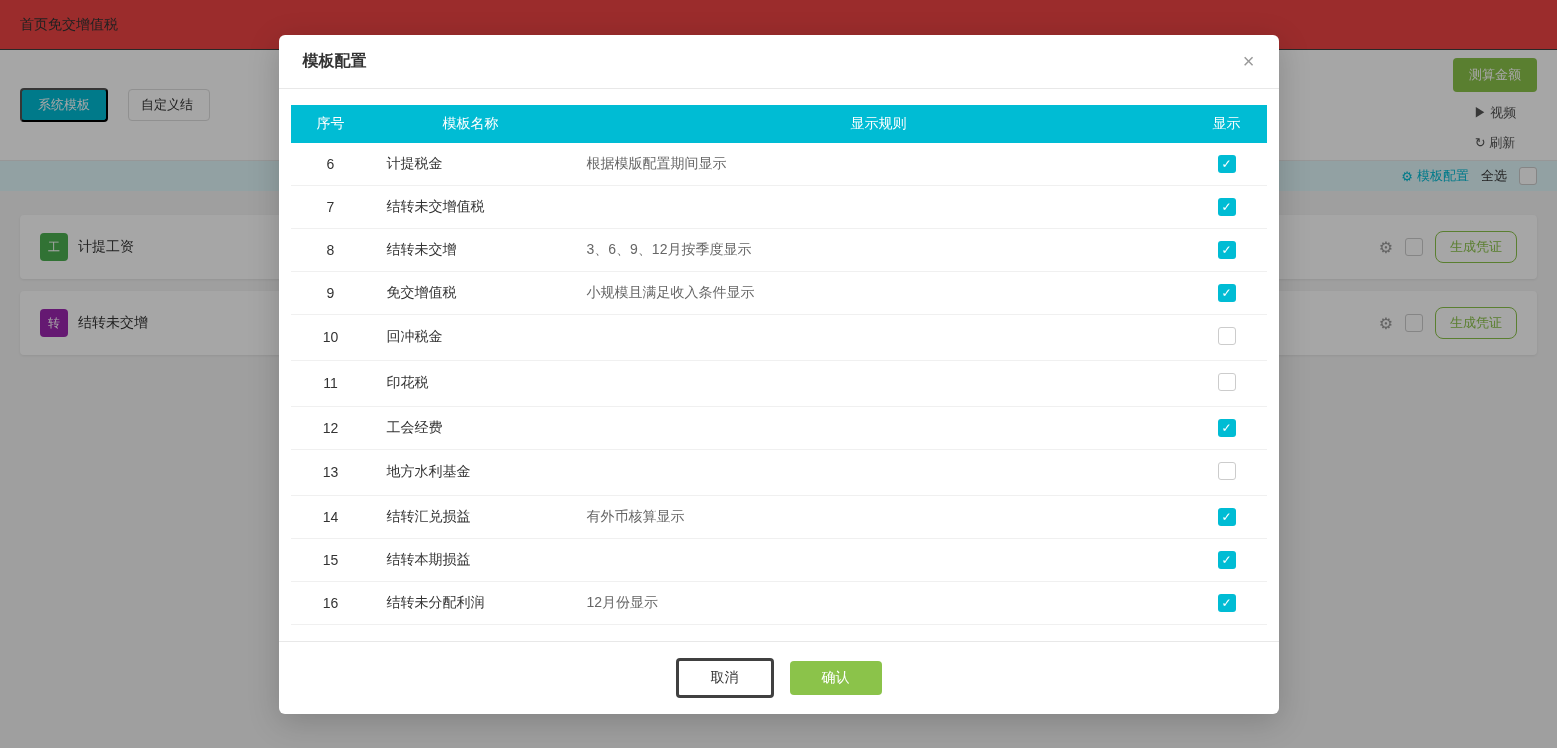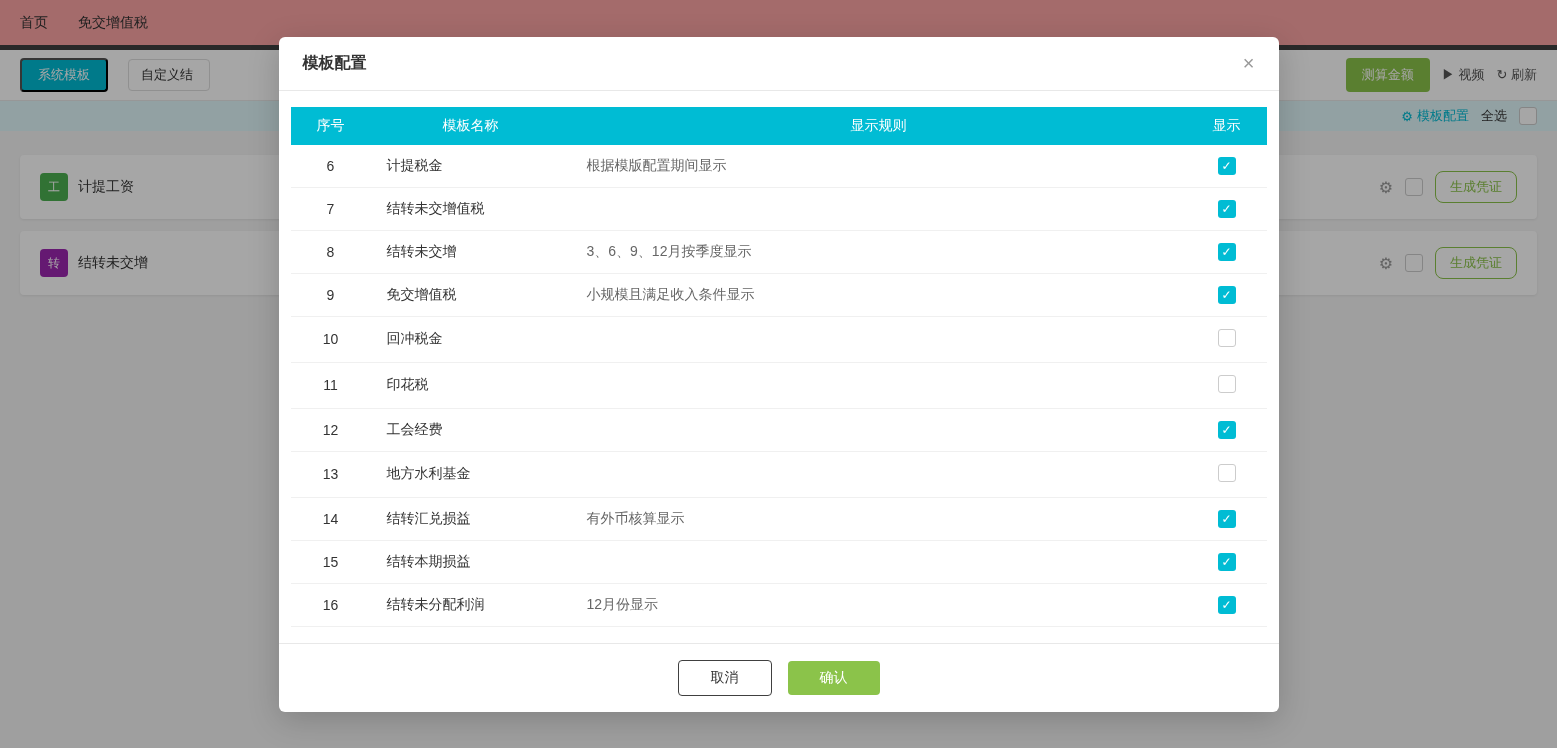--- a/index.html
+++ b/index.html
@@ -17,27 +17,26 @@
     .bg-page {
       width: 100%;
       height: 100%;
       background: #f5f5f5;
       position: absolute;
       top: 0; left: 0;
     }
 
     
     .top-nav {
-      background: #fca5a5;
+      background: #ef4444;
       height: 50px;
       display: flex;
       align-items: center;
       padding: 0 20px;
-      gap: 30px;
-      border-bottom: 5px solid #404040;
+      border-bottom: 1px solid #404040;
     }
     .nav-item {
       color: #333;
       font-size: 14px;
       cursor: pointer;
     }
 
     
     .sub-toolbar {
       background: #fff;
@@ -63,20 +62,21 @@
       border: 1px solid #ddd;
       padding-left: 12px;
     }
 
     
     .right-actions {
       margin-left: auto;
       display: flex;
       align-items: center;
       gap: 12px;
+      flex-direction: column;
     }
     .btn-calc {
       background: #8bc34a;
       color: #fff;
       border: none;
       padding: 8px 16px;
       border-radius: 4px;
       cursor: pointer;
       font-size: 13px;
     }
@@ -308,21 +308,21 @@
     .modal-footer {
       display: flex;
       align-items: center;
       justify-content: center;
       gap: 16px;
       padding: 16px 24px;
       border-top: 1px solid #e8e8e8;
     }
     .btn-cancel {
       padding: 8px 32px;
-      border: 1px solid #404040;
+      border: 3px solid #404040;
       border-radius: 4px;
       background: #fff;
       color: #333;
       font-size: 14px;
       cursor: pointer;
     }
     .btn-confirm {
       padding: 8px 32px;
       border: none;
       border-radius: 4px;

